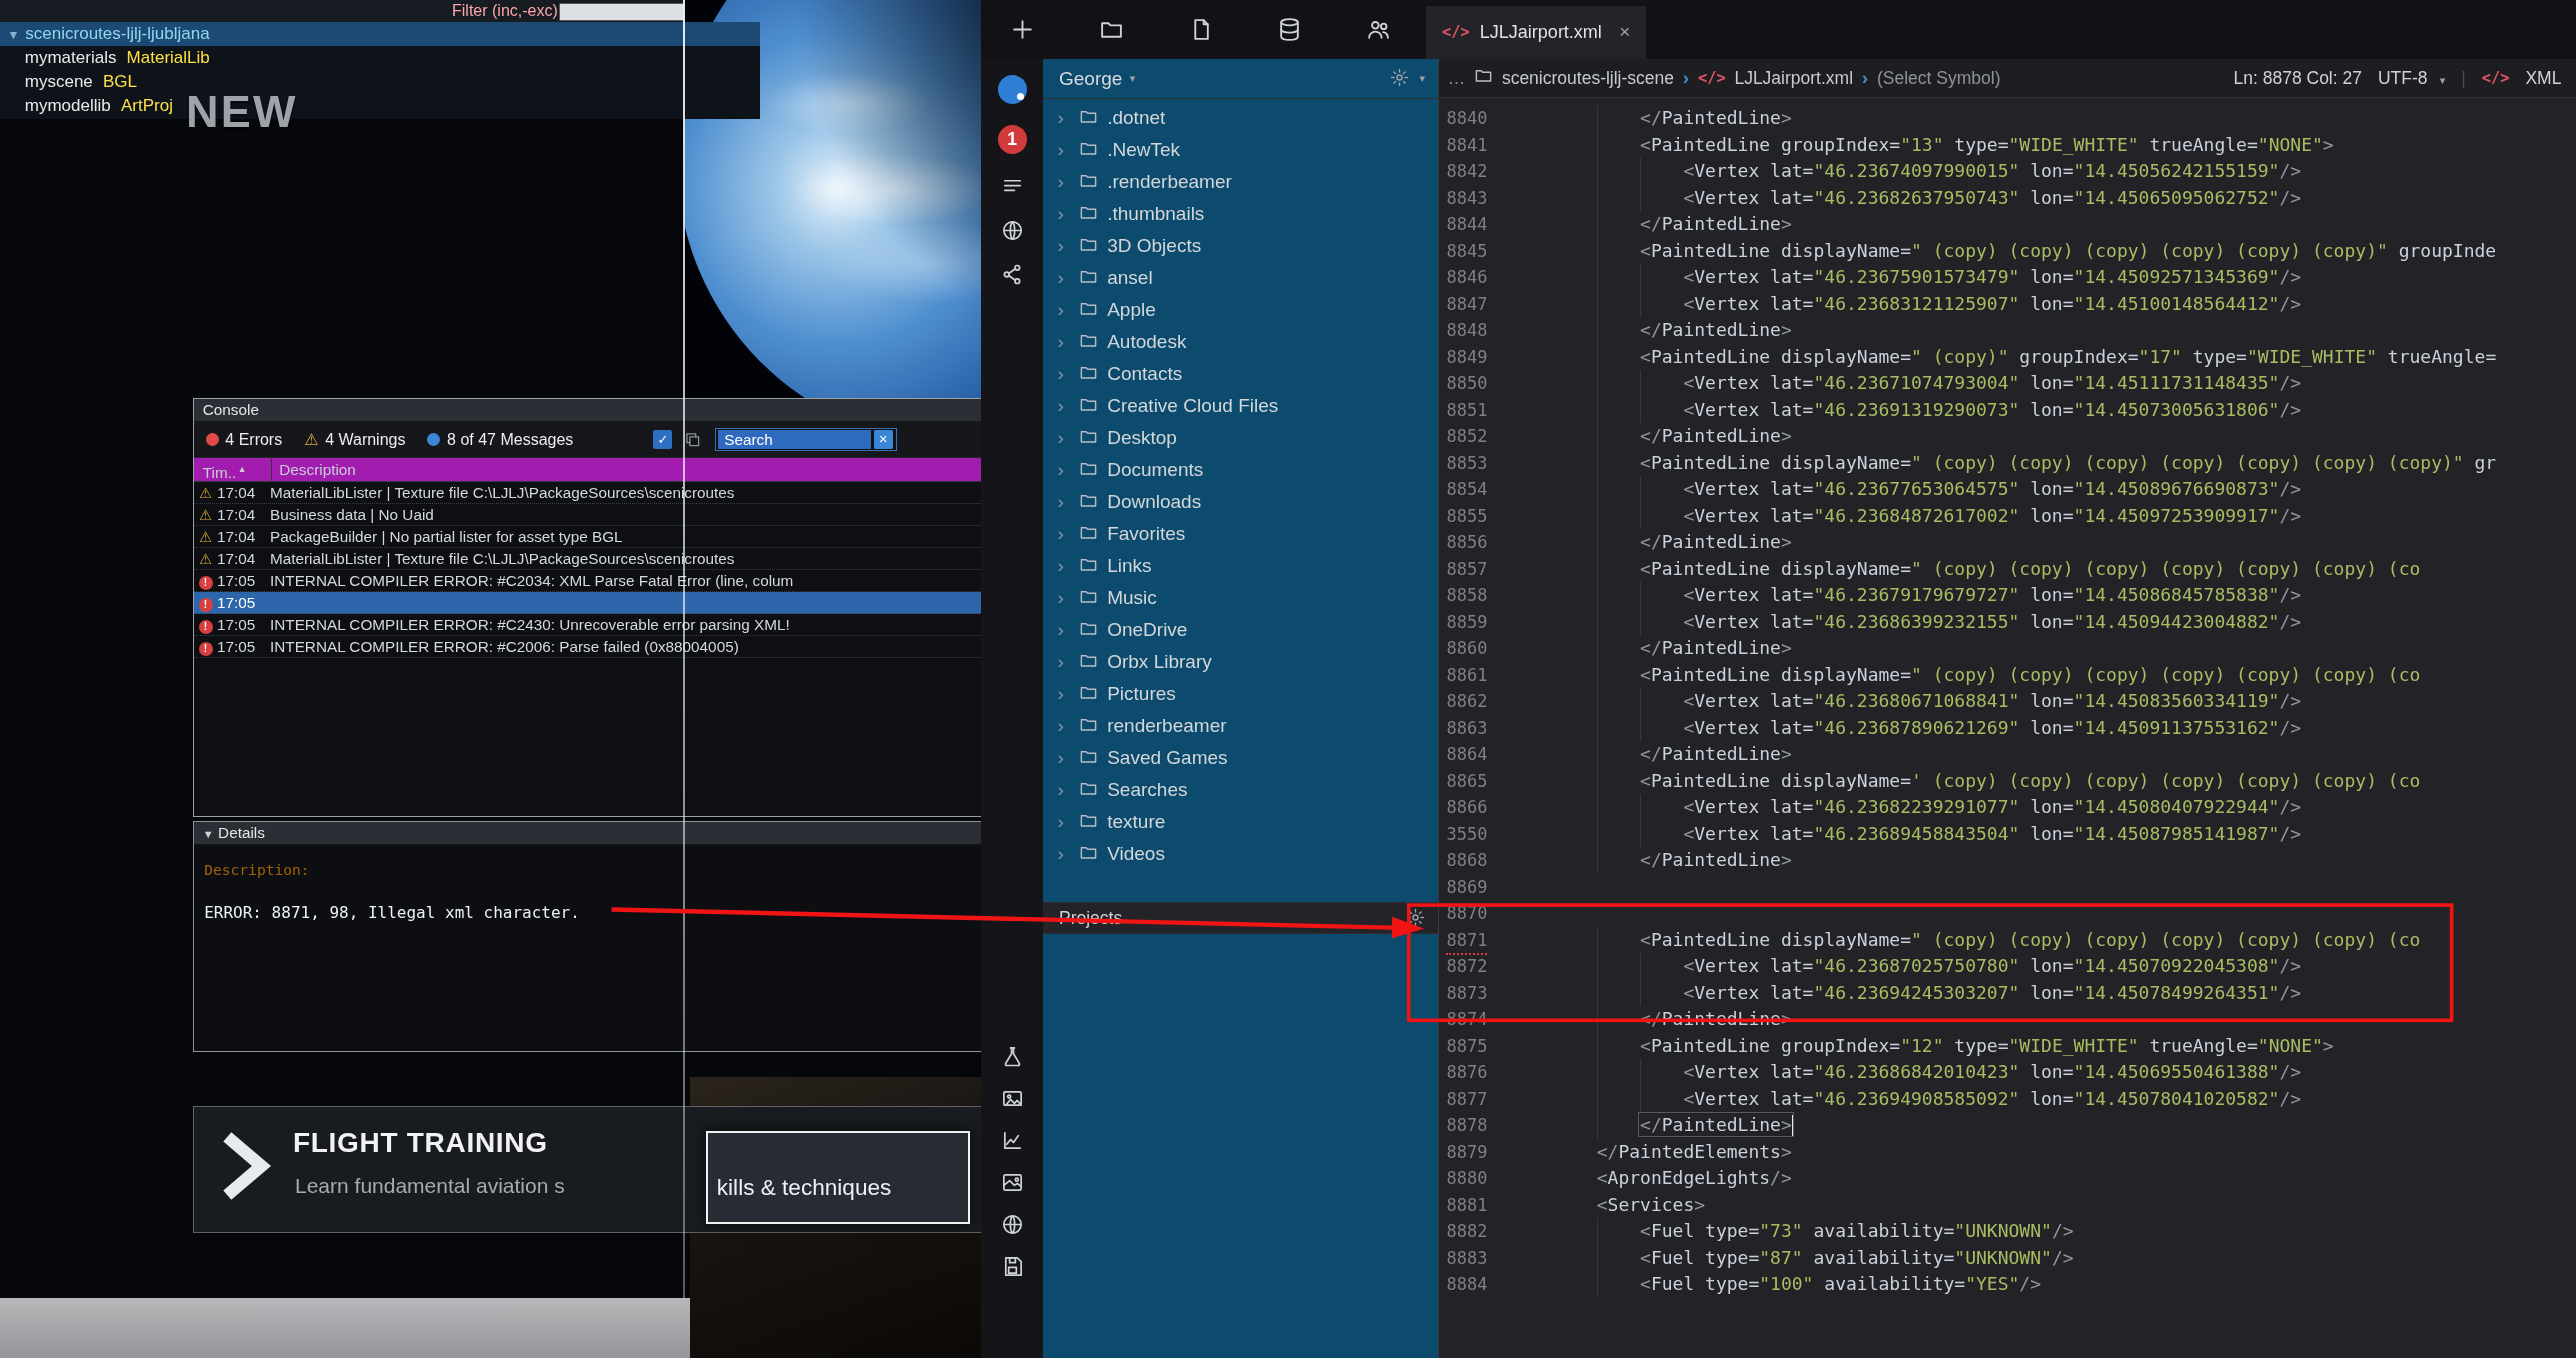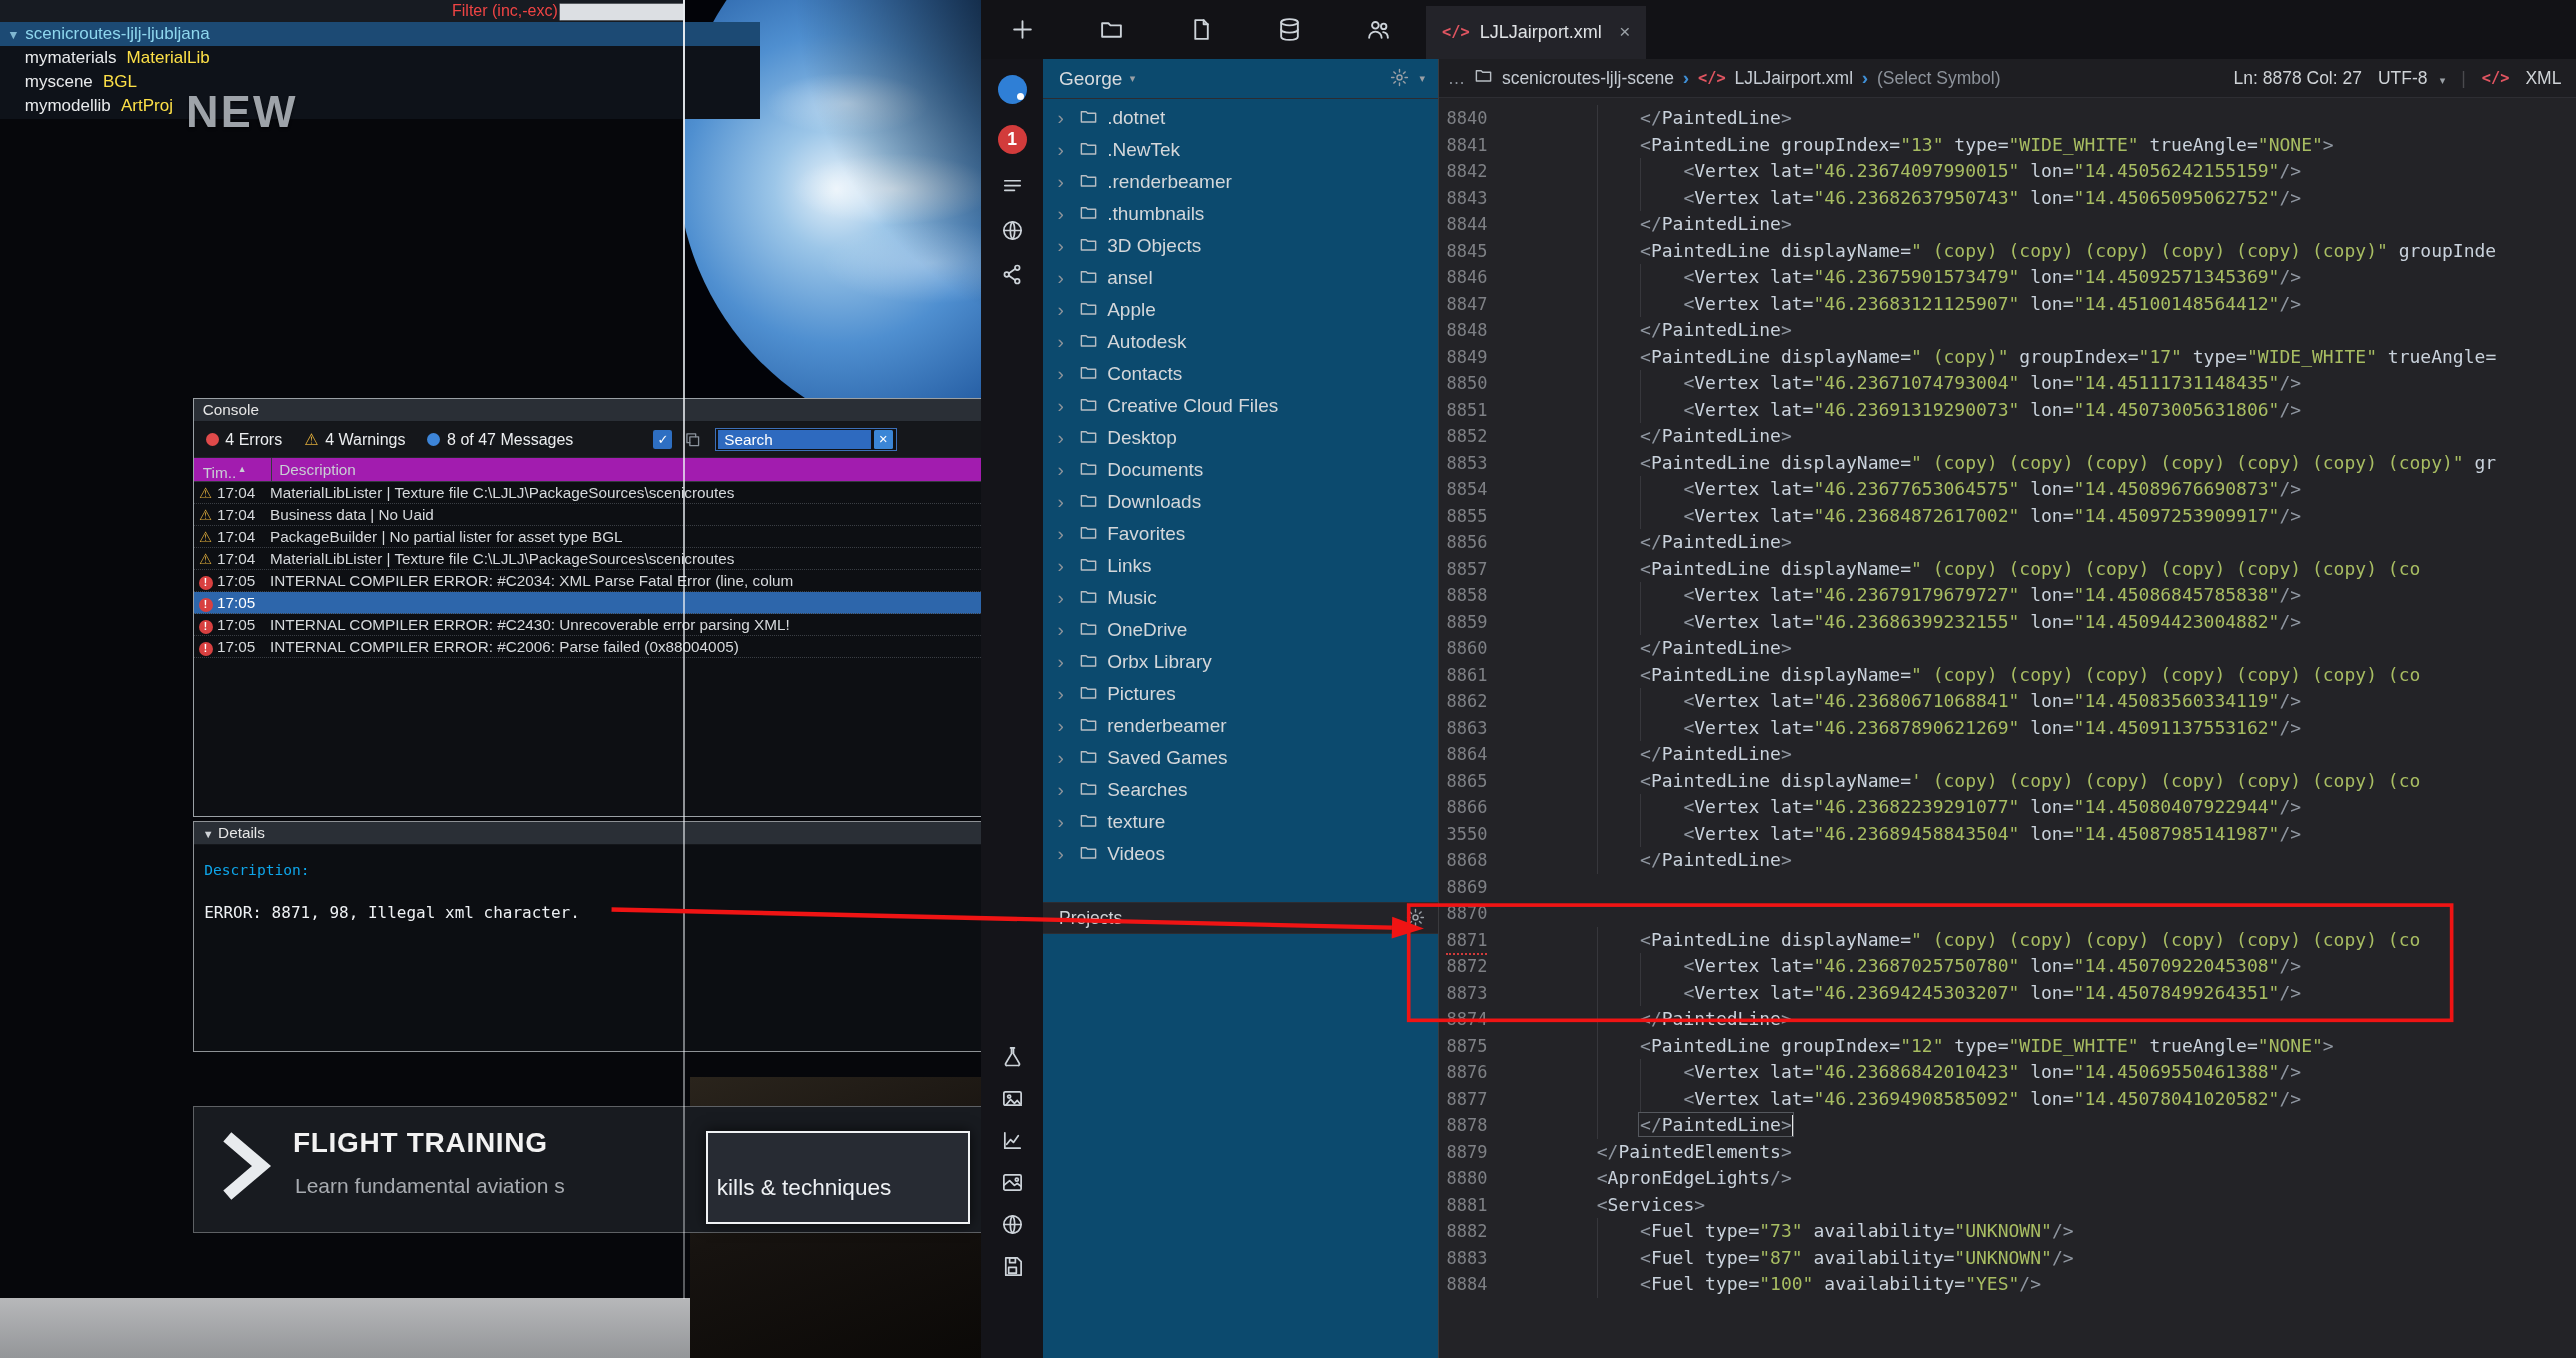--- a/index.html
+++ b/index.html
@@ -3,21 +3,21 @@
 <meta charset="utf-8">
 <style>
   html,body{margin:0;padding:0;background:#000;}
   #stage{position:relative;width:2576px;height:1358px;overflow:hidden;background:#000;
          font-family:"Liberation Sans",sans-serif;color:#d0d4d8;}
 
   
   #left-app{position:absolute;left:0;top:0;width:981px;height:1358px;background:#06070b;overflow:hidden;}
 
   #filter-bar{position:absolute;left:0;top:0;width:684px;height:22px;background:#171b22;border-bottom:0.7px solid #000;z-index:2;}
-  #filter-label{position:absolute;left:452px;top:2.2px;font-size:16px;color:#ef4444;}
+  #filter-label{position:absolute;left:452px;top:2.2px;font-size:16px;color:#fca5a5;}
   #filter-input{position:absolute;left:559px;top:2.9px;width:123px;height:16px;background:#dcdfe3;border:0.7px solid #55595e;border-radius:1.5px;}
 
   #tree-panel{position:absolute;left:0;top:22px;width:760px;height:97px;background:#0e1219;z-index:2;}
   .tree-row{height:24px;line-height:24px;font-size:17px;padding-left:7.3px;white-space:nowrap;overflow:hidden;}
   .tree-row.sel{background:#1c4a74;color:#8ed7ee;}
   .tree-arrow{color:#7fb6d0;font-size:12.4px;margin-right:5.8px;}
   .tree-name{color:#e8eaec;margin-left:17.5px;}
   .tree-type{color:#fde047;margin-left:10.2px;}
 
   #new-watermark{position:absolute;left:186px;top:86px;font-size:45px;font-weight:bold;letter-spacing:2.2px;
@@ -69,21 +69,21 @@
   .con-row.sel{background:#2d66ab;color:#fff;}
   .con-ic{width:23px;text-align:center;flex:0 0 23px;}
   .err-dot{display:inline-block;width:14px;height:14px;border-radius:50%;background:#d84040;color:#fff;
     font-size:10.2px;line-height:14px;font-weight:bold;text-align:center;}
   .con-time{width:53px;flex:0 0 53px;}
   .con-desc{flex:1;overflow:hidden;}
 
   
   #details-win{position:absolute;left:193px;top:821px;width:789px;height:231px;background:#0c0e12;
     border:0.7px solid #8e9296;z-index:3;box-sizing:border-box;}
-  #det-label{margin:16px 0 0 10.2px;font-family:"DejaVu Sans Mono",monospace;font-size:14.6px;color:#0ea5e9;}
+  #det-label{margin:16px 0 0 10.2px;font-family:"DejaVu Sans Mono",monospace;font-size:14.6px;color:#a16207;}
   #det-error{margin:25px 0 0 10.2px;font-family:"DejaVu Sans Mono",monospace;font-size:16px;color:#eef1f4;}
 
   
   #banner{position:absolute;left:193px;top:1106px;width:789px;height:127px;background:#181b20;
     border:0.7px solid #5e6165;z-index:2;box-sizing:border-box;}
   #banner-logo{position:absolute;left:14.6px;top:19px;}
   #banner-title{position:absolute;left:99px;top:20.4px;font-size:28px;font-weight:bold;letter-spacing:0.7px;color:#f2f2f2;}
   #banner-sub{position:absolute;left:101px;top:67px;font-size:21px;color:#a7abb0;white-space:nowrap;}
   #overlay-box{position:absolute;left:706px;top:1131px;width:264px;height:93px;background:#272b33;
     border:2.2px solid #f0f2f4;z-index:3;box-sizing:border-box;box-shadow:0 0 13px rgba(0,0,0,.7);}

